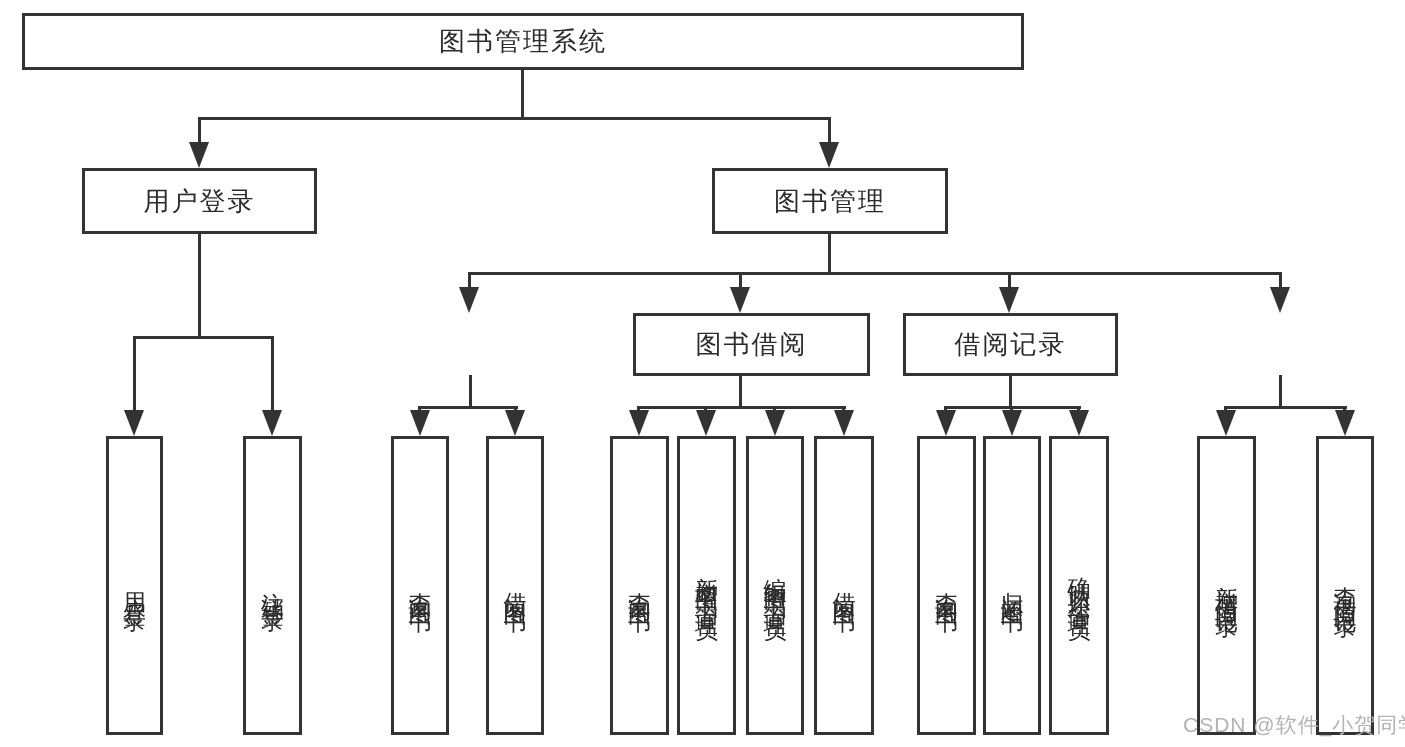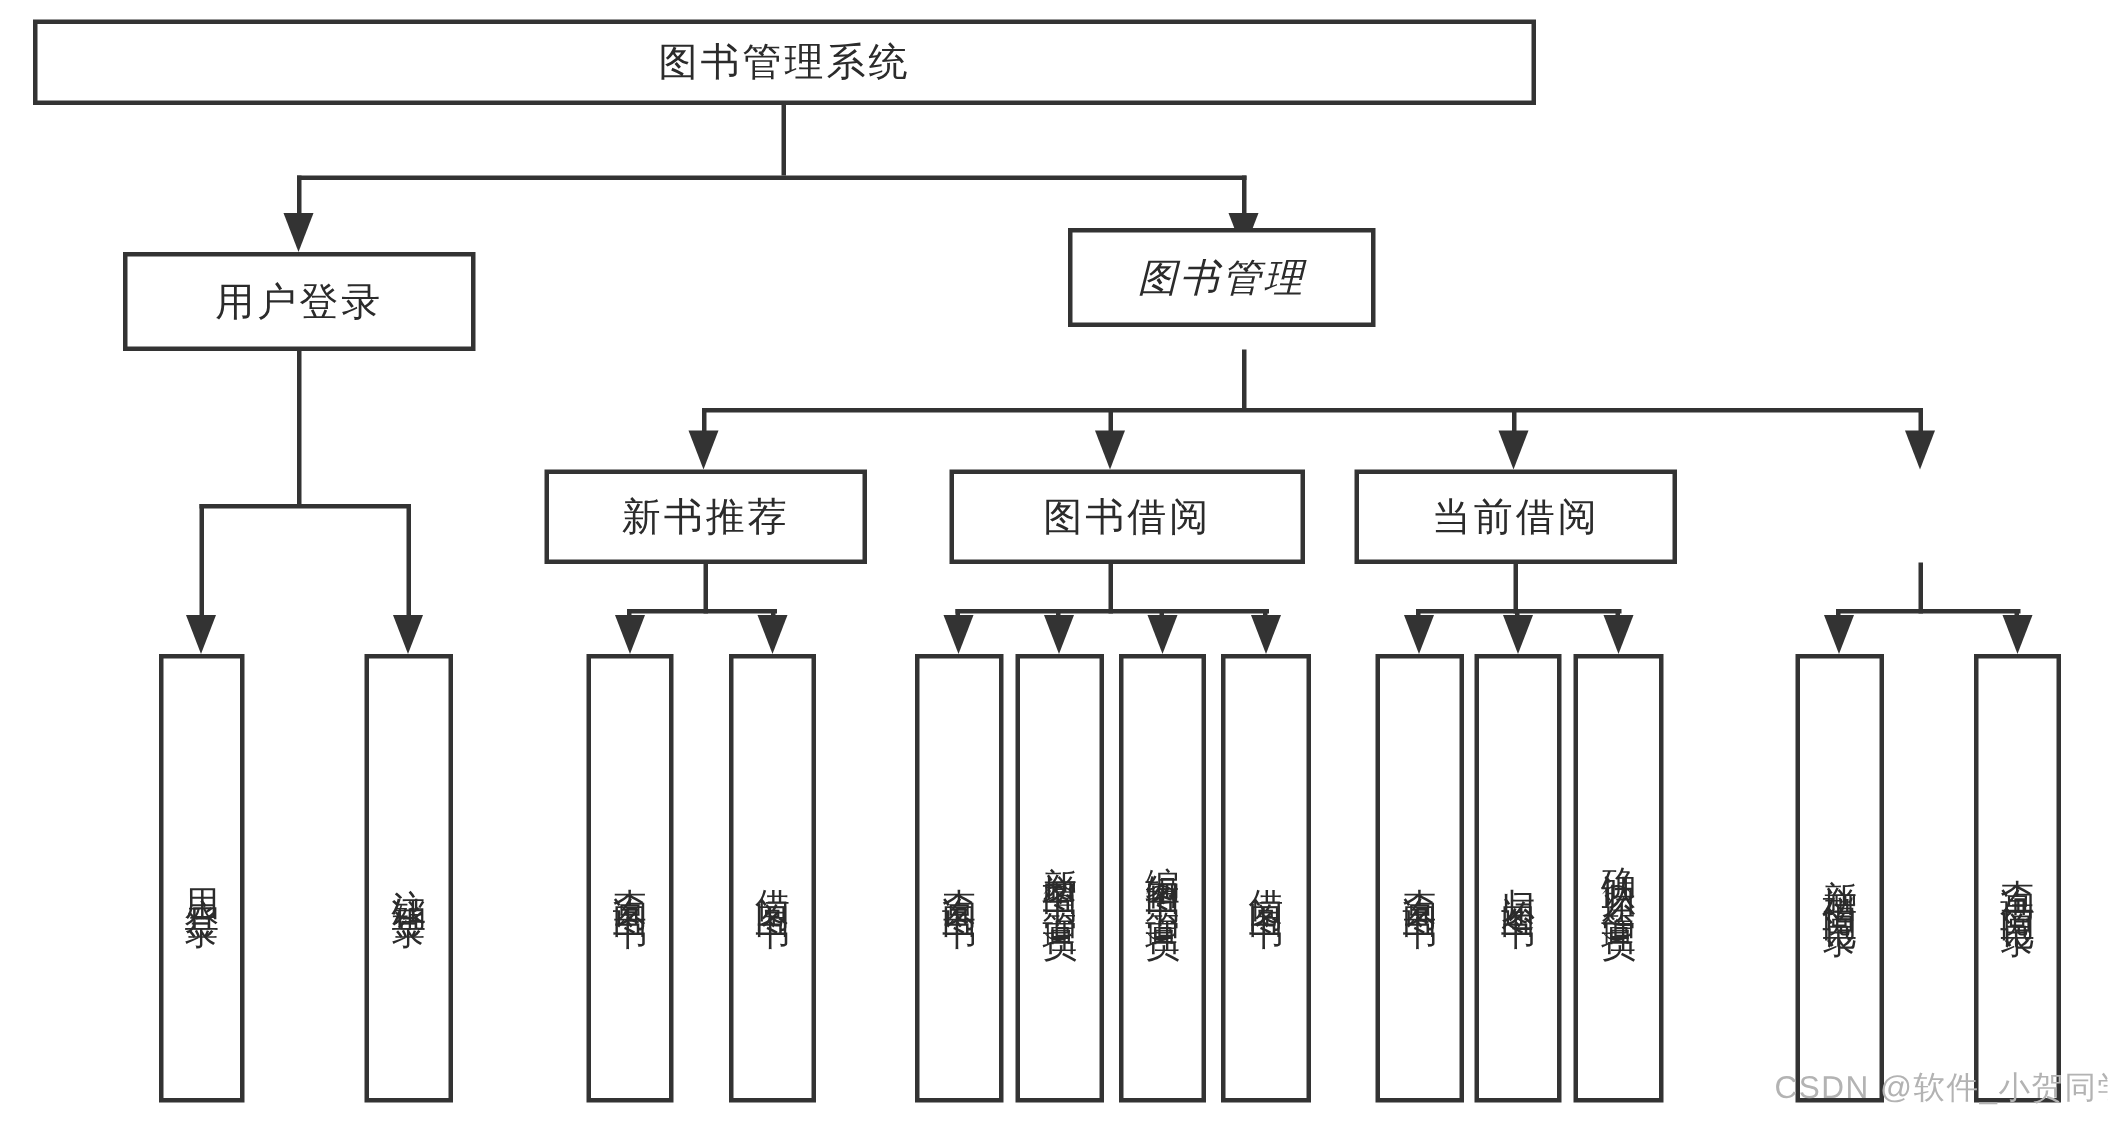--- a/index.html
+++ b/index.html
@@ -100,32 +100,29 @@
   <div class="vline" style="left:1343px;top:406px;height:8px;"></div>
   <div class="arrow" style="left:1335px;top:410px;"></div>
 
   <div class="hbox" style="left:22px;top:13px;width:1002px;height:57px;text-align:right;">
     <span>图书管理系统</span>
   </div>
 
   <div class="hbox" style="left:82px;top:168px;width:235px;height:66px;">
     <span>用户登录</span>
   </div>
-  <div class="hbox" style="left:712px;top:152px;width:205px;height:66px;font-style:italic;">
+  <div class="hbox" style="left:712px;top:168px;width:236px;height:66px;">
     <span>图书管理</span>
   </div>
 
-  <div class="hbox" style="left:363px;top:313px;width:215px;height:63px;">
-    <span>新书推荐</span>
-  </div>
   <div class="hbox" style="left:633px;top:313px;width:237px;height:63px;">
     <span>图书借阅</span>
   </div>
   <div class="hbox" style="left:903px;top:313px;width:215px;height:63px;">
-    <span>当前借阅</span>
+    <span>借阅记录</span>
   </div>
 
   <div class="leaf" style="left:106px;top:436px;width:57px;height:299px;">
     <span class="vtext">用户登录</span>
   </div>
   <div class="leaf" style="left:243px;top:436px;width:59px;height:299px;">
     <span class="vtext">注销登录</span>
   </div>
 
   <div class="leaf" style="left:391px;top:436px;width:58px;height:299px;">

